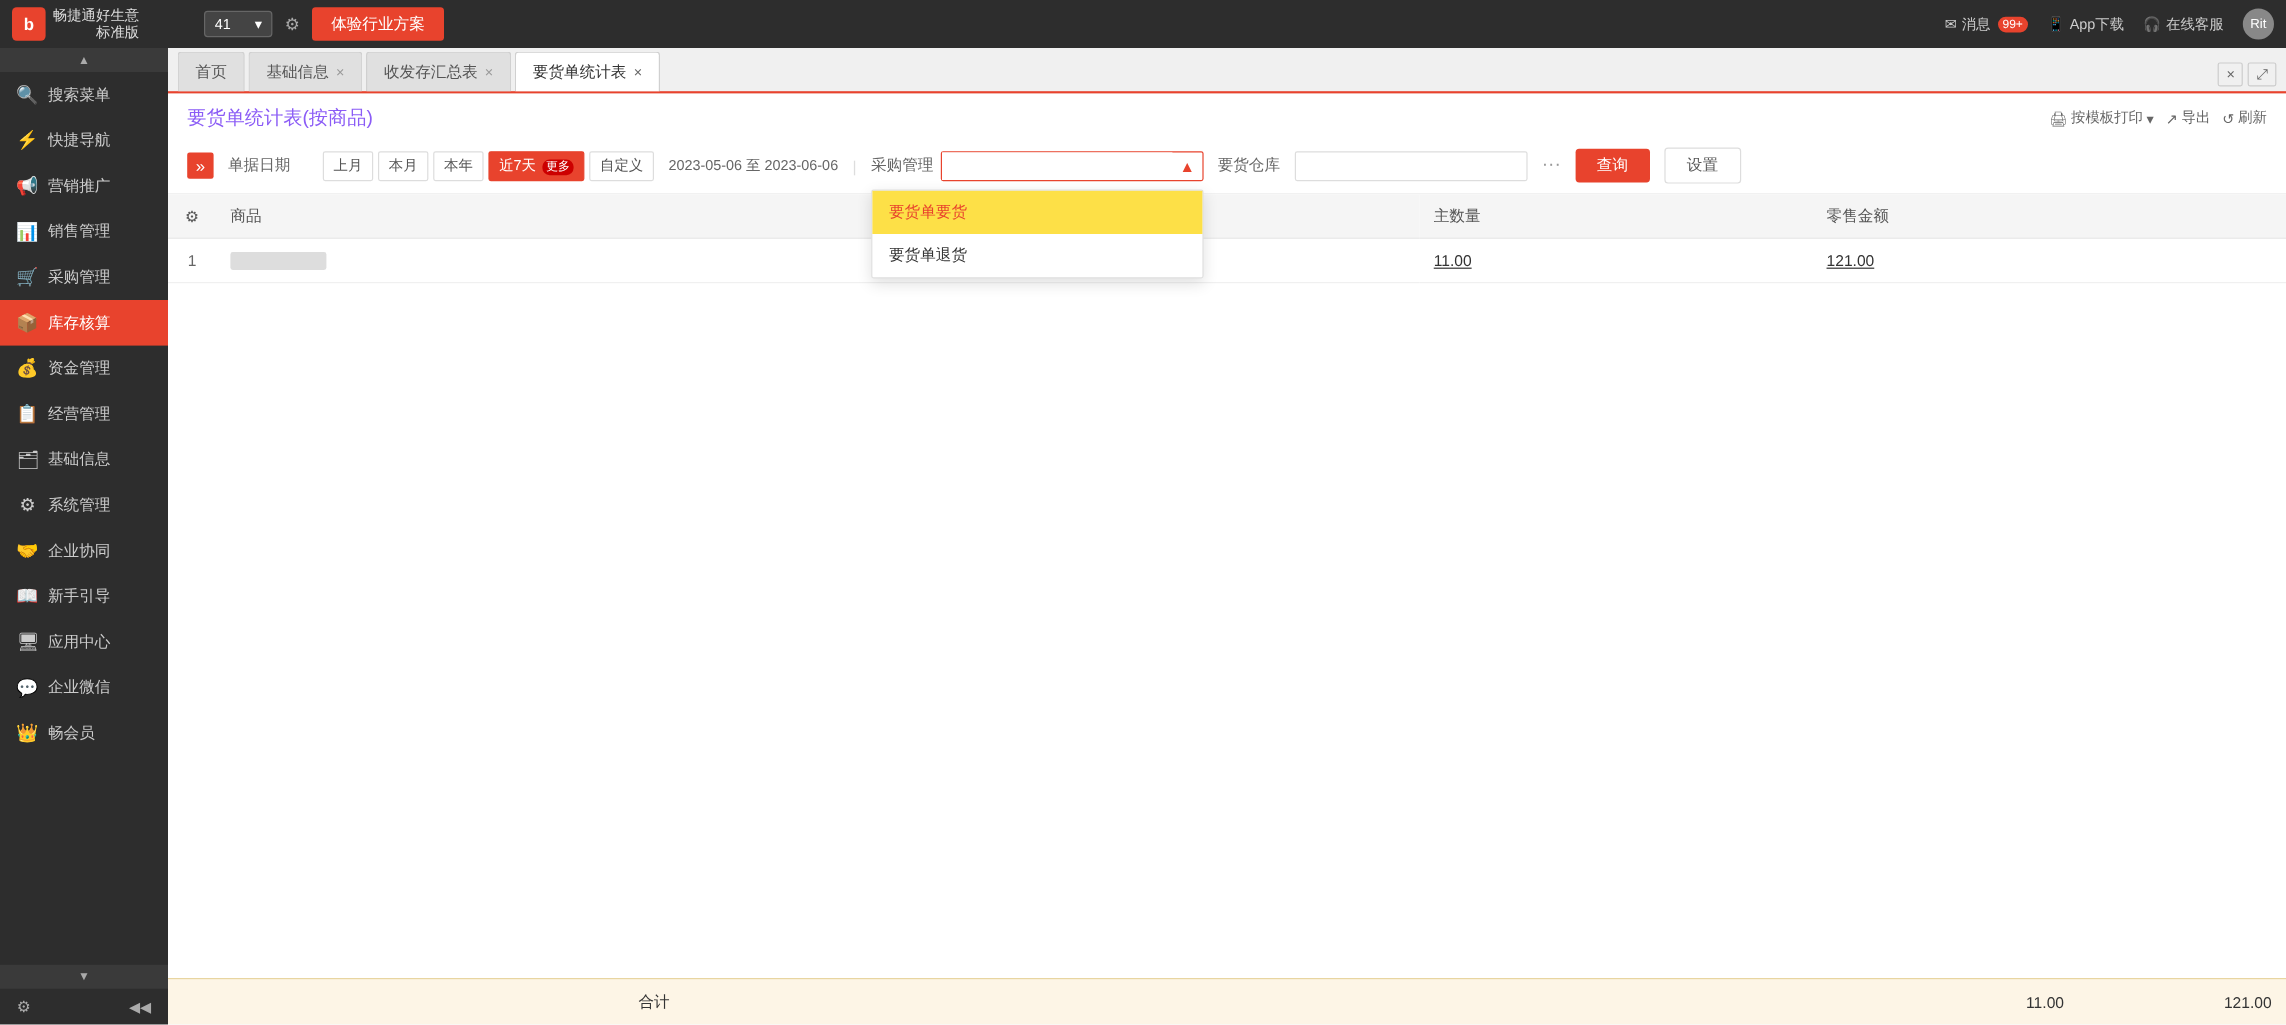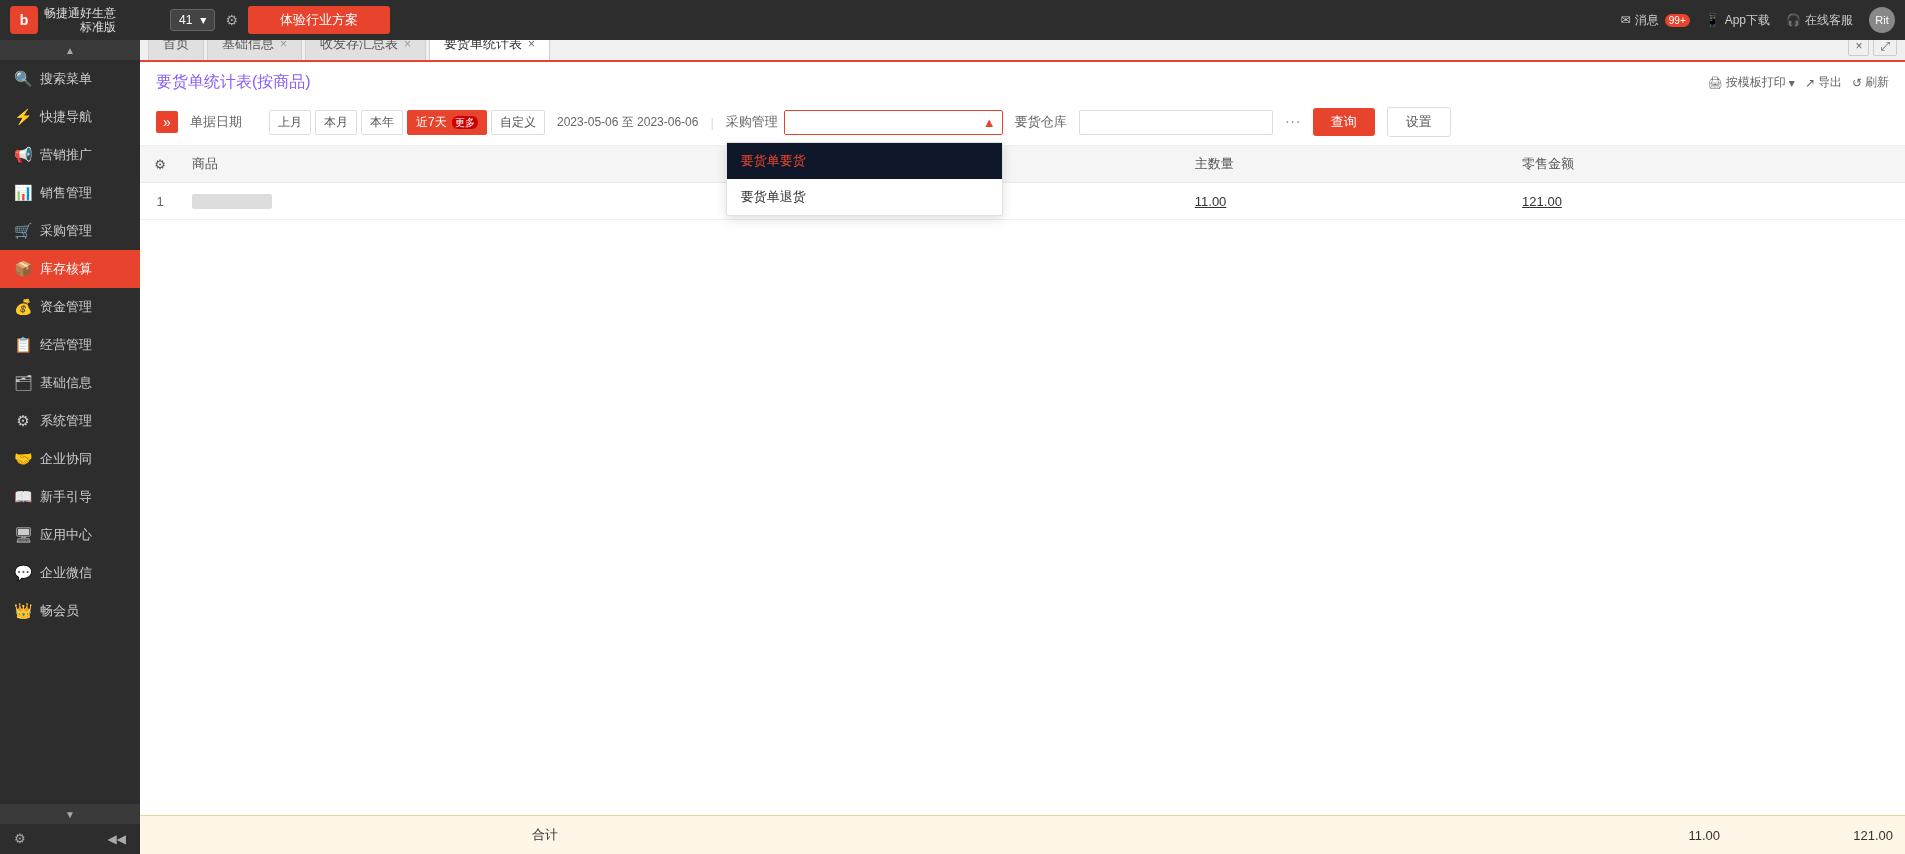--- a/index.html
+++ b/index.html
@@ -25,27 +25,27 @@
       width: 28px; height: 28px;
       background: #e8432d;
       border-radius: 4px;
       display: flex; align-items: center; justify-content: center;
       font-weight: bold; font-size: 14px; color: #fff;
     }
     .logo-text { font-size: 12px; color: #ddd; line-height: 1.2; text-align: right; }
     .top-header-center { flex: 1; display: flex; align-items: center; gap: 10px; padding-left: 20px; }
     .header-store-select {
       background: #444; border: 1px solid #666; color: #fff;
-      padding: 3px 8px; border-radius: 3px; display: flex; align-items: flex-end; gap: 8px;
+      padding: 3px 8px; border-radius: 3px; display: flex; align-items: flex-end; gap: 20px;
       cursor: pointer; font-size: 12px;
     }
     .header-gear { color: #aaa; cursor: pointer; font-size: 14px; }
     .header-trial-btn {
       background: #e8432d; color: #fff; border: none;
-      padding: 5px 32px; border-radius: 3px; cursor: pointer; font-size: 13px;
+      padding: 5px 16px; border-radius: 3px; cursor: pointer; font-size: 13px;
     }
     .top-header-right { display: flex; align-items: center; gap: 16px; color: #ccc; font-size: 12px; }
     .badge-red {
       background: #e8432d; color: #fff; font-size: 10px;
       padding: 1px 4px; border-radius: 8px; margin-left: 2px;
     }
     .header-action { display: flex; align-items: center; gap: 4px; cursor: pointer; }
     .avatar { width: 26px; height: 26px; border-radius: 50%; background: #888; }
 
     
@@ -80,21 +80,21 @@
       cursor: pointer; color: #aaa; font-size: 10px; z-index: 10;
     }
     .sidebar-scroll-arrow-top { top: 0; }
     .sidebar-scroll-arrow-bottom { bottom: 30px; }
 
     
     .content-area { flex: 1; display: flex; flex-direction: column; overflow: hidden; background: #f0f0f0; }
 
     
     .tab-bar {
-      height: 22px; background: #f0f0f0;
+      height: 38px; background: #f0f0f0;
       display: flex; align-items: flex-end; gap: 0;
       padding: 0 8px; flex-shrink: 0; border-bottom: 2px solid #e8432d;
     }
     .tab-item {
       padding: 7px 14px; background: #e0e0e0; border: 1px solid #d0d0d0;
       border-bottom: none; cursor: pointer; font-size: 13px; color: #555;
       display: flex; align-items: center; gap: 6px;
       border-radius: 3px 3px 0 0; margin-right: 3px;
     }
     .tab-item.active { background: #fff; color: #333; font-weight: 500; }
@@ -168,21 +168,21 @@
 
     
     .dropdown-overlay {
       position: absolute; top: 32px; left: 0; right: 0; z-index: 100;
       background: #fff; border: 1px solid #e0e0e0;
       box-shadow: 0 4px 12px rgba(0,0,0,0.12); border-radius: 2px;
     }
     .dropdown-item {
       padding: 9px 14px; cursor: pointer; font-size: 13px; color: #333;
     }
-    .dropdown-item.selected { background: #0f172a; color: #e8432d; }
+    .dropdown-item.selected { background: #fde047; color: #e8432d; }
 
     
     .table-wrap { flex: 1; overflow: auto; padding: 0; }
     table { width: 100%; border-collapse: collapse; }
     thead tr { background: #f5f5f5; }
     th {
       padding: 9px 12px; text-align: left; font-size: 13px;
       color: #555; font-weight: 500; border-bottom: 1px solid #e8e8e8;
       white-space: nowrap;
     }

